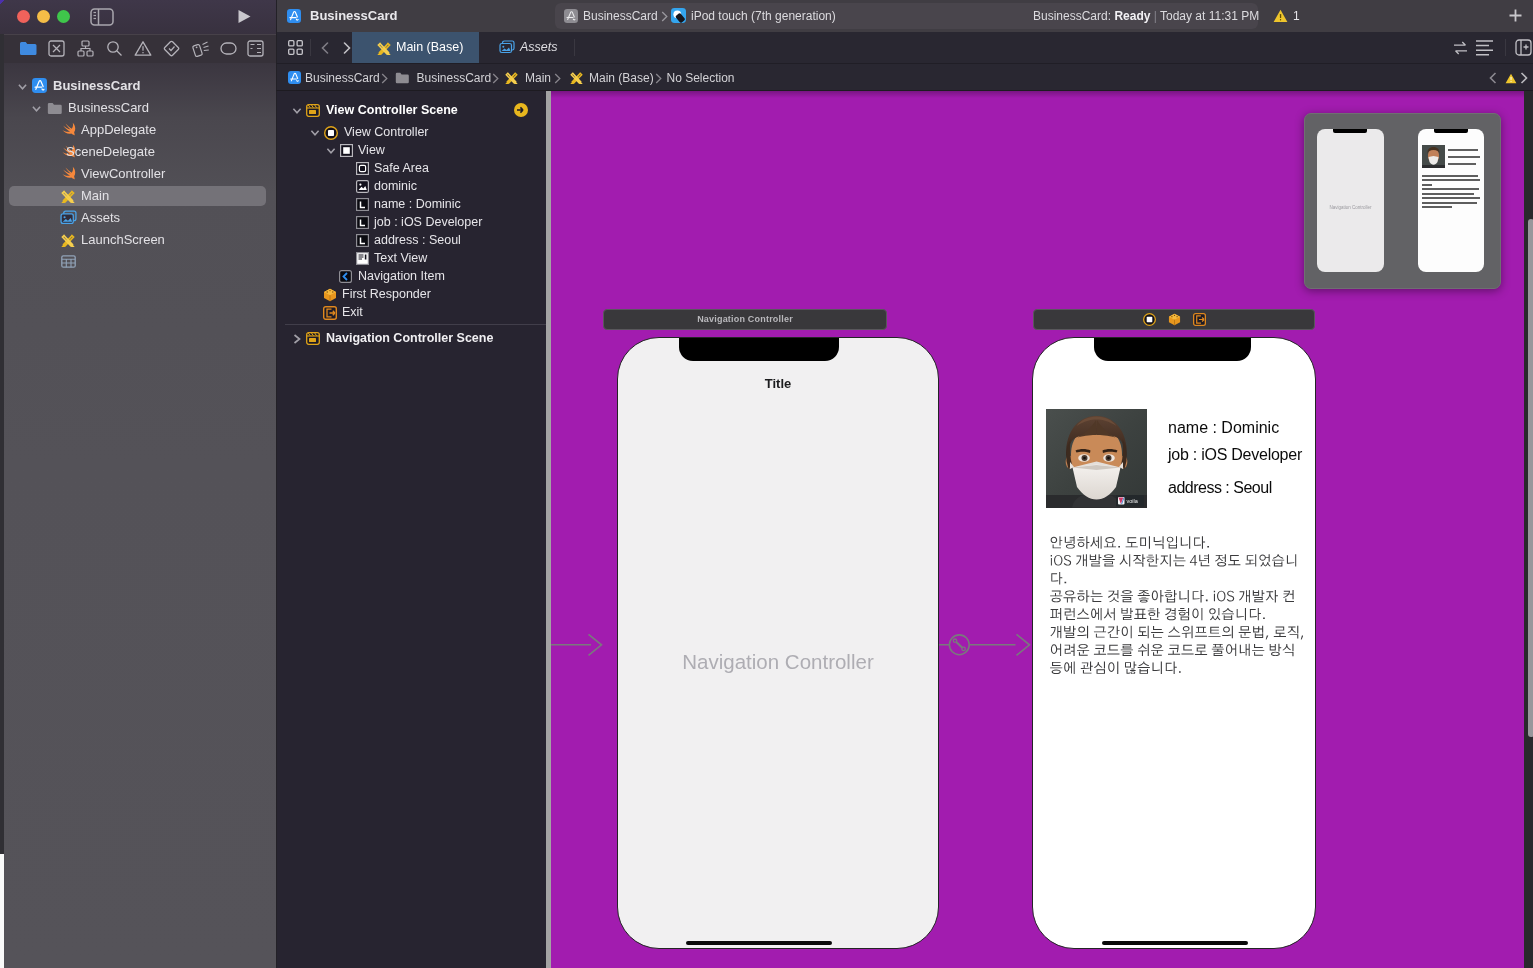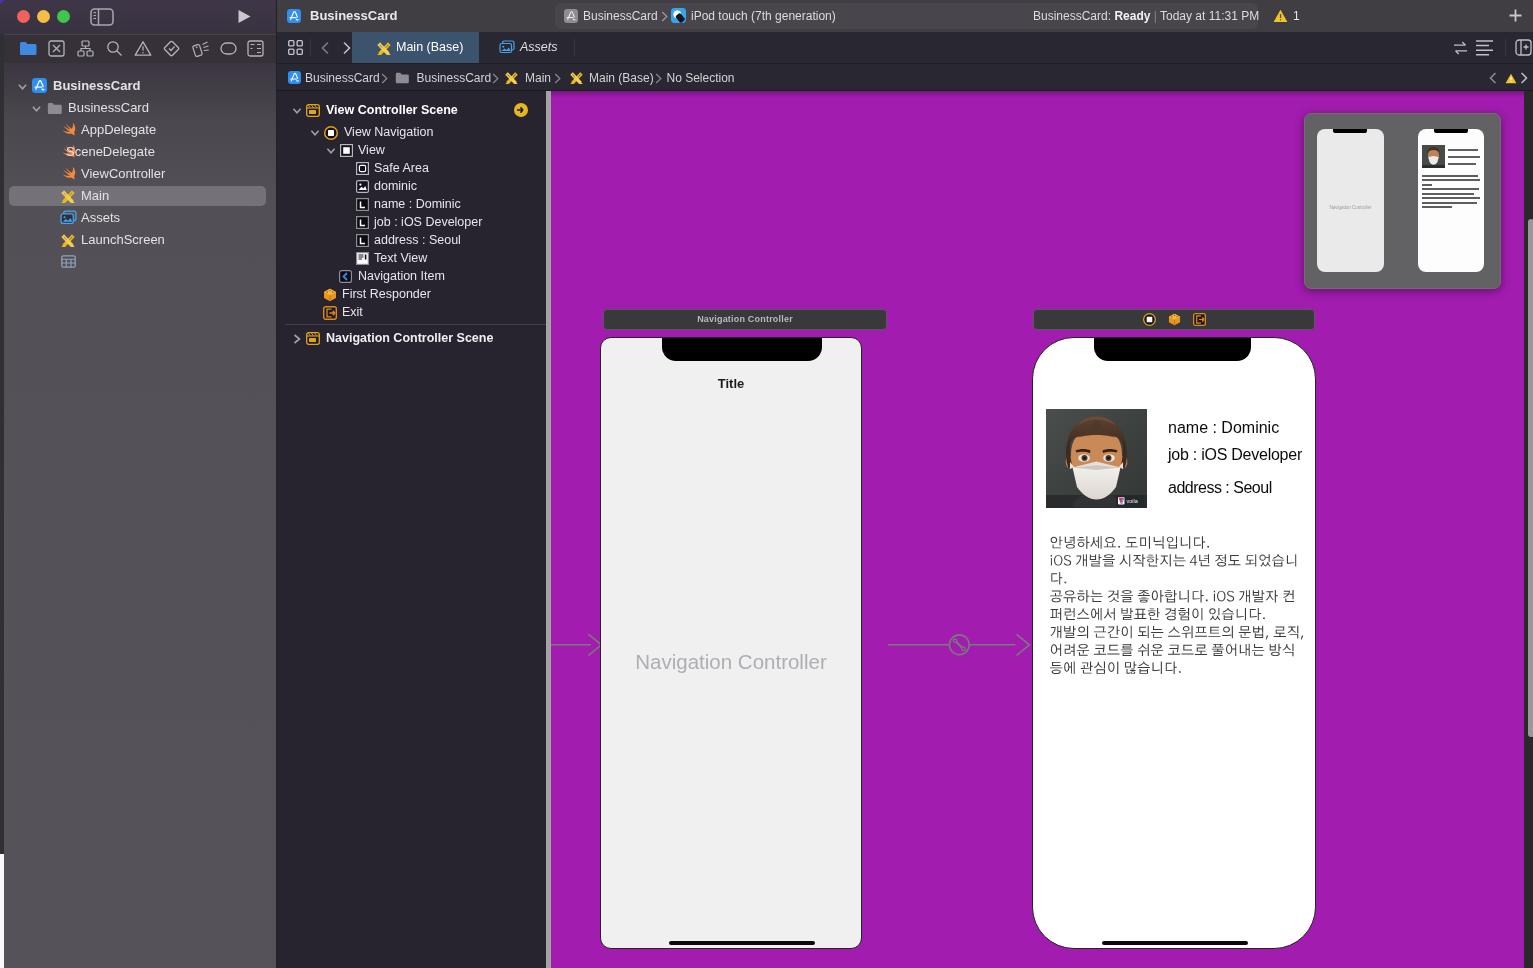--- a/index.html
+++ b/index.html
@@ -272,21 +272,21 @@
       <circle cx="7" cy="7" r="7" fill="#e8b71e"></circle>
       <path d="M3 7 h6 M9 7 l-2.6 -2.6 M9 7 l-2.6 2.6" stroke="#1d1b26" stroke-width="1.6" fill="none"></path>
     </svg>
   <svg class="abs" style="left:33px;top:37px" width="10" height="9" viewBox="0 0 10 10">
       <path d="M1 3 L5 7.5 L9 3" fill="none" stroke="#a2a0a8" stroke-width="1.7"></path>
     </svg>
   <svg class="abs" style="left:47px;top:34.5px" width="14" height="14" viewBox="0 0 14 14">
       <circle cx="7" cy="7" r="6.3" fill="#13111c" stroke="#e0a419" stroke-width="1.4"></circle>
       <rect x="4" y="4" width="6" height="6" rx="0.8" fill="#fff"></rect>
     </svg>
-  <div class="orow" style="top:32.1px;left:67px;">View Navigation</div>
+  <div class="orow" style="top:32.1px;left:67px;">View Controller</div>
   <svg class="abs" style="left:49px;top:55px" width="10" height="9" viewBox="0 0 10 10">
       <path d="M1 3 L5 7.5 L9 3" fill="none" stroke="#a2a0a8" stroke-width="1.7"></path>
     </svg>
   <svg class="abs" style="left:63px;top:52.5px" width="13" height="13" viewBox="0 0 13 13">
       <rect x="0.6" y="0.6" width="11.8" height="11.8" fill="#13111c" stroke="#b9b8bd" stroke-width="1.2"></rect>
       <rect x="3.2" y="3.2" width="6.6" height="6.6" fill="#fff"></rect>
     </svg>
   <div class="orow" style="top:50px;left:81px;">View</div>
   <svg class="abs" style="left:79px;top:70.5px" width="13" height="13" viewBox="0 0 13 13">
       <rect x="0.6" y="0.6" width="11.8" height="11.8" fill="#13111c" stroke="#b9b8bd" stroke-width="1.2"></rect>
@@ -382,21 +382,21 @@
         <circle cx="4.2" cy="4" r="0.7" fill="#7a4a08"></circle>
         <circle cx="7" cy="2.6" r="0.7" fill="#7a4a08"></circle>
         <circle cx="9.8" cy="4" r="0.7" fill="#7a4a08"></circle>
       </svg>
     <svg class="abs" style="left:159px;top:3px" width="13" height="13" viewBox="0 0 14 14">
         <rect x="0.7" y="0.7" width="12.6" height="12.6" rx="2" fill="#1d1b26" stroke="#e0881e" stroke-width="1.4"></rect>
         <path d="M8.5 3.2 H4 V10.8 H8.5 M6.5 7 H12 M12 7 L9.8 4.8 M12 7 L9.8 9.2" fill="none" stroke="#e0881e" stroke-width="1.3"></path>
       </svg>
   </div>
 
-  <div class="phone" style="left:49px;top:246px;width:262px;height:611.5px;border-radius:11px;">
+  <div class="phone" style="left:66px;top:246px;width:322px;height:611.5px;">
     <div class="notch" style="left:61px;top:0;width:160px;height:23px;"></div>
     <div class="abs" style="top:38px;width:100%;text-align:center;font-size:13px;font-weight:600;color:#1c1c1e;">Title</div>
     <div class="abs" style="top:312px;width:100%;text-align:center;font-size:20.5px;color:#aeadb3;">Navigation Controller</div>
     <div class="homebar" style="left:67.5px;top:602.5px;width:146px;"></div>
   </div>
 
   <div class="phone" style="left:481px;top:246px;width:283.5px;height:611.5px;background:#fff;">
     <div class="notch" style="left:61px;top:0;width:157px;height:23px;"></div>
     <div class="abs" id="avatar" style="left:12.5px;top:71px;width:101px;height:98.5px;">
 <svg width="101" height="98.5" viewBox="0 0 101 98.5">

